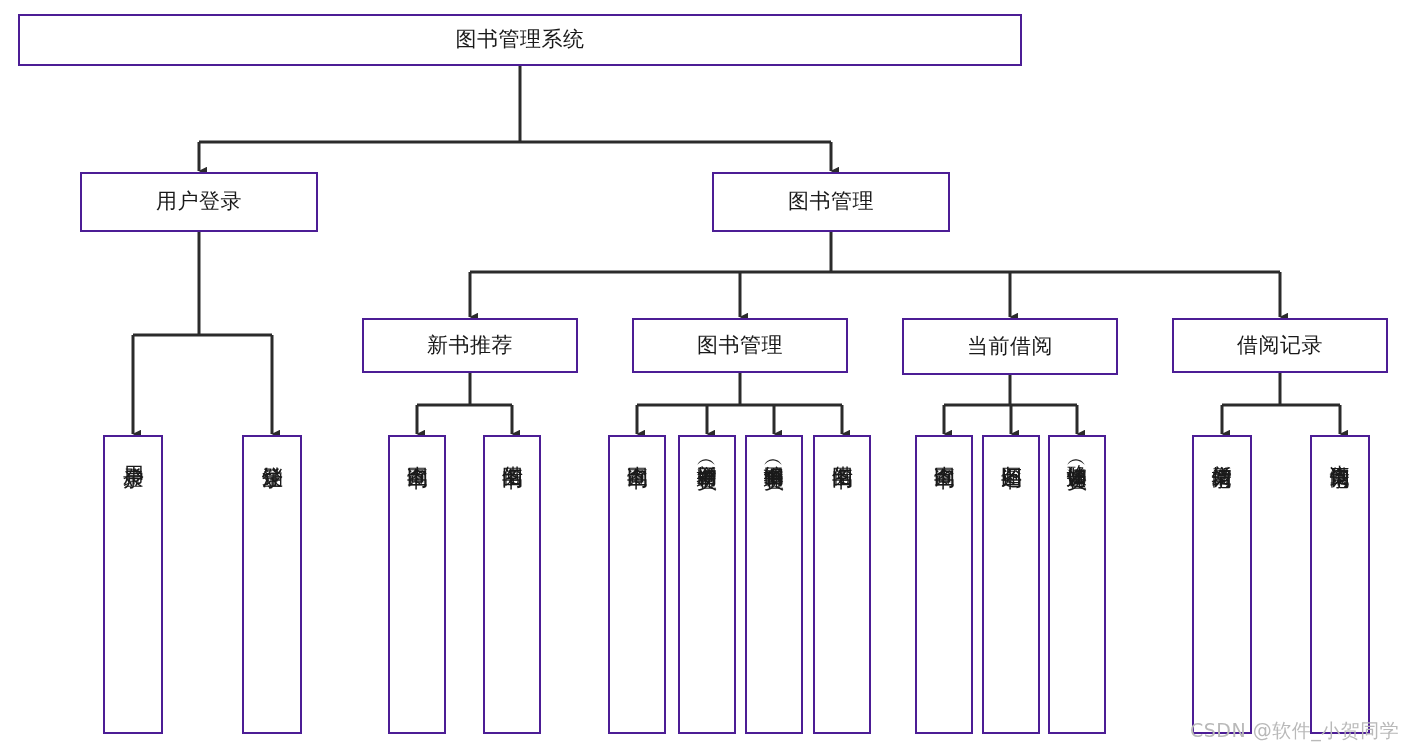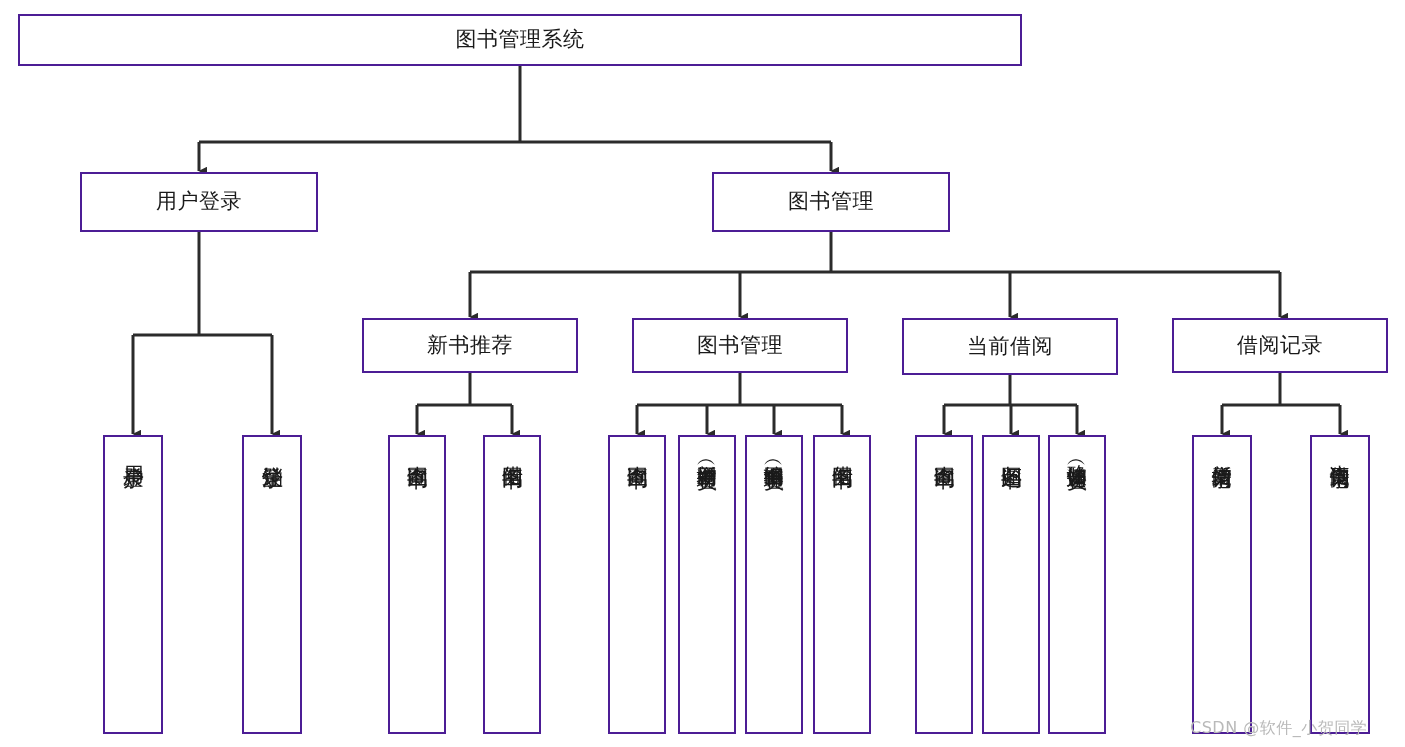--- a/index.html
+++ b/index.html
@@ -56,21 +56,21 @@
     letter-spacing: 1px;
     white-space: nowrap;
     text-align: start;
   }
   .vtext.tall {
     font-size: 20px;
     line-height: 1.12;
   }
   .watermark {
     position: absolute;
-    font-size: 16px;
+    font-size: 19px;
     color: #b9b9b9;
     white-space: nowrap;
     letter-spacing: 0.5px;
   }
 </style>
 </head>
 <body>
 
 <div id="diagram-canvas">
   <svg id="edge-layer" viewBox="0 0 1405 747" width="1405" height="747" xmlns="http://www.w3.org/2000/svg">

